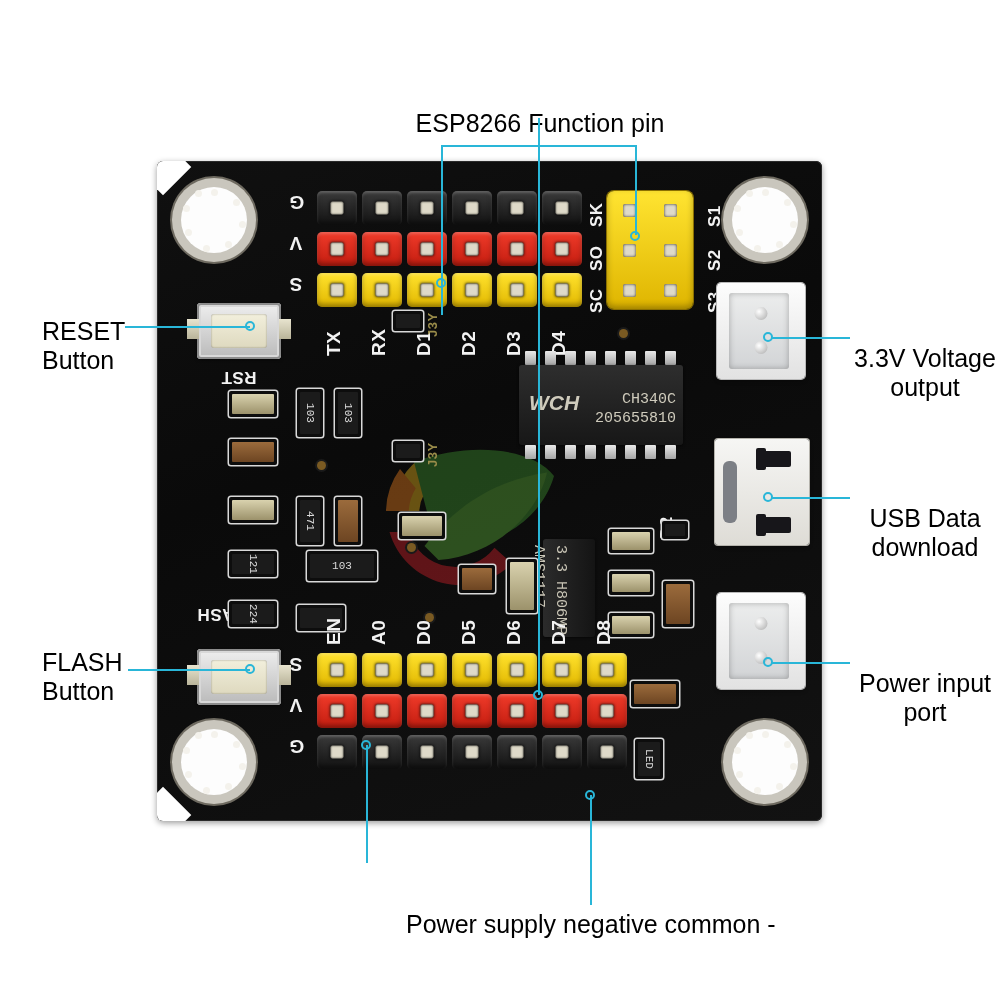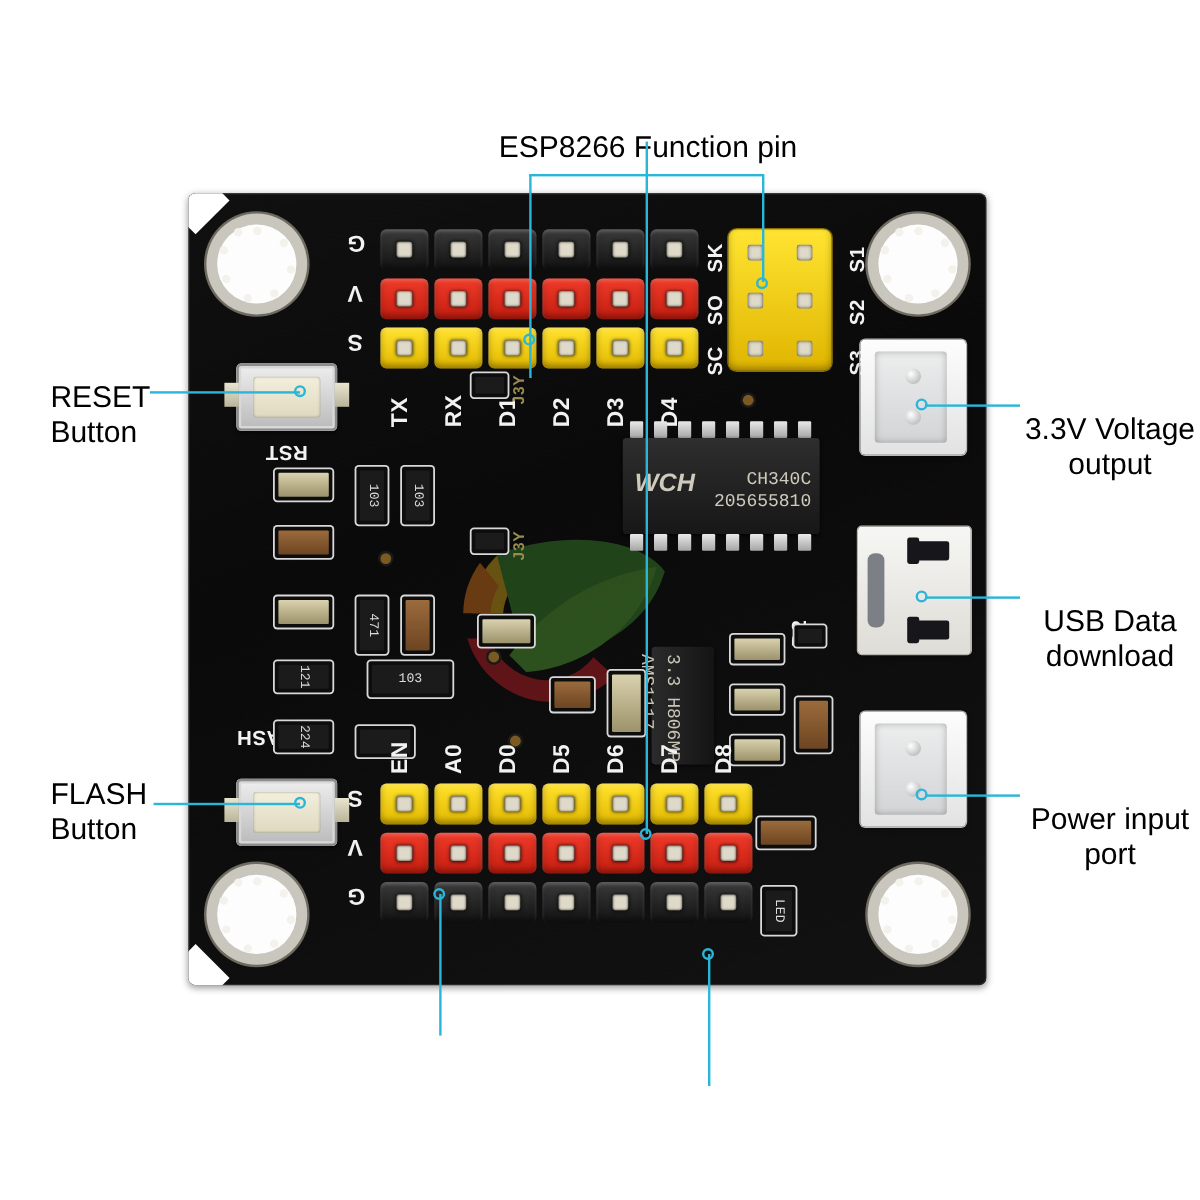--- a/index.html
+++ b/index.html
@@ -462,16 +462,17 @@
   <div class="dot" style="left:763px;top:492px;"></div>
 
   <div class="ann center" style="left:845px;top:645px;width:160px;">Power input
 port</div>
   <div class="lead h" style="left:772px;top:662px;width:78px;"></div>
   <div class="dot" style="left:763px;top:657px;"></div>
 
   <div class="lead v" style="left:366px;top:745px;height:118px;"></div>
   <div class="dot" style="left:361px;top:740px;"></div>
 
+  <div class="ann" style="left:406px;top:910px;width:560px;">Power supply negative common  -</div>
   <div class="lead v" style="left:590px;top:795px;height:110px;"></div>
   <div class="dot" style="left:585px;top:790px;"></div>
 
 </div>
 
 </body></html>

